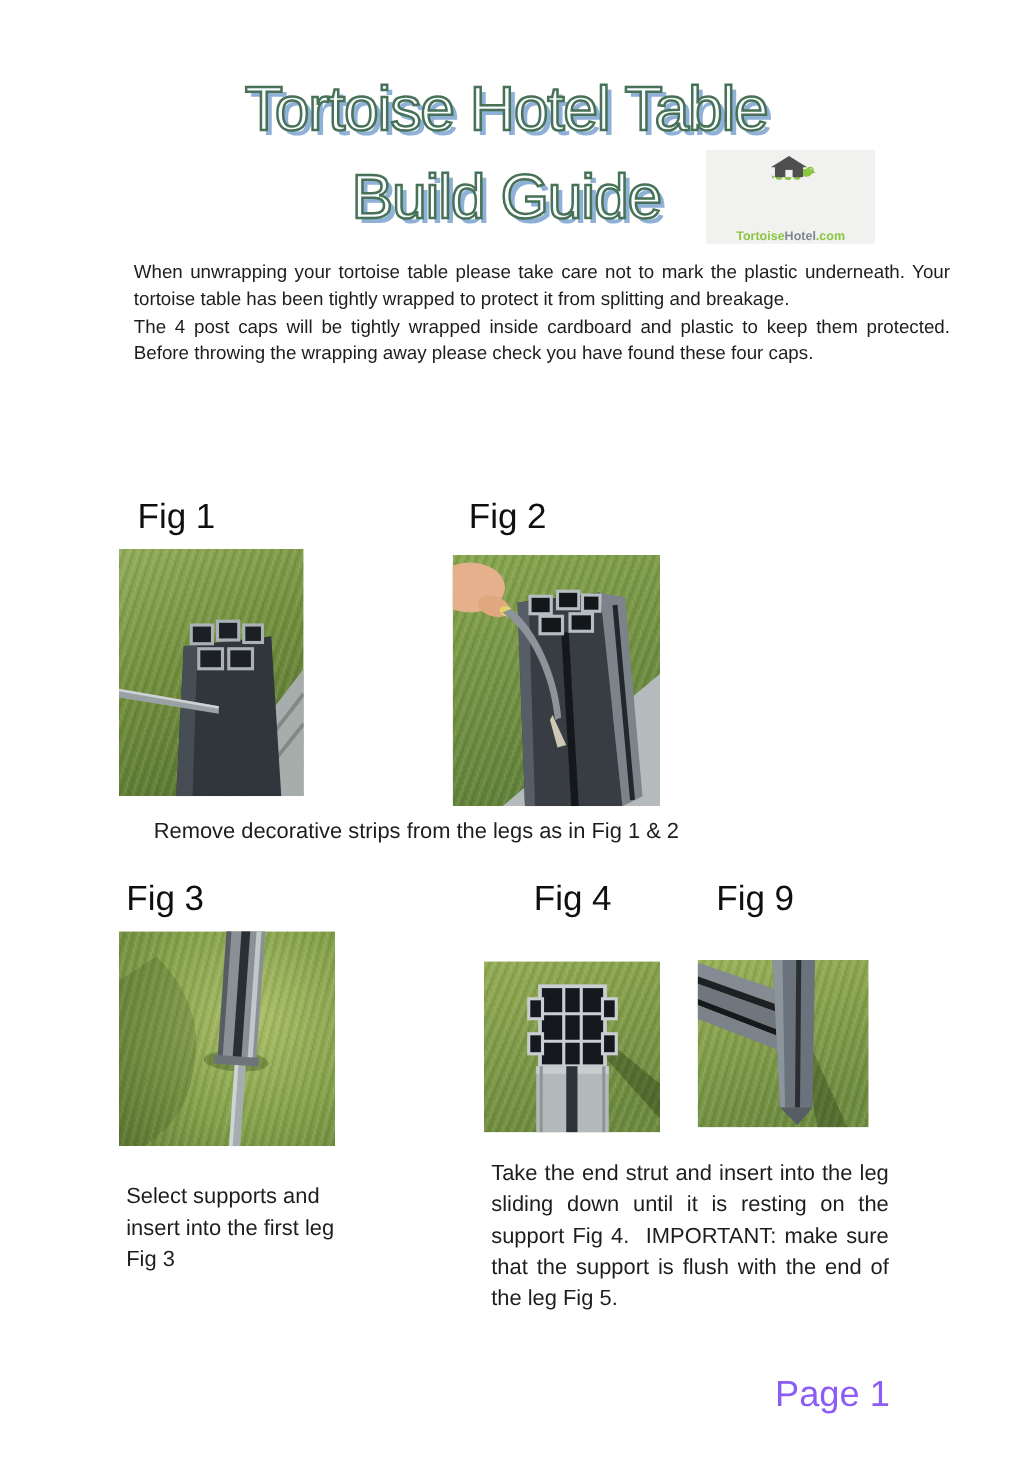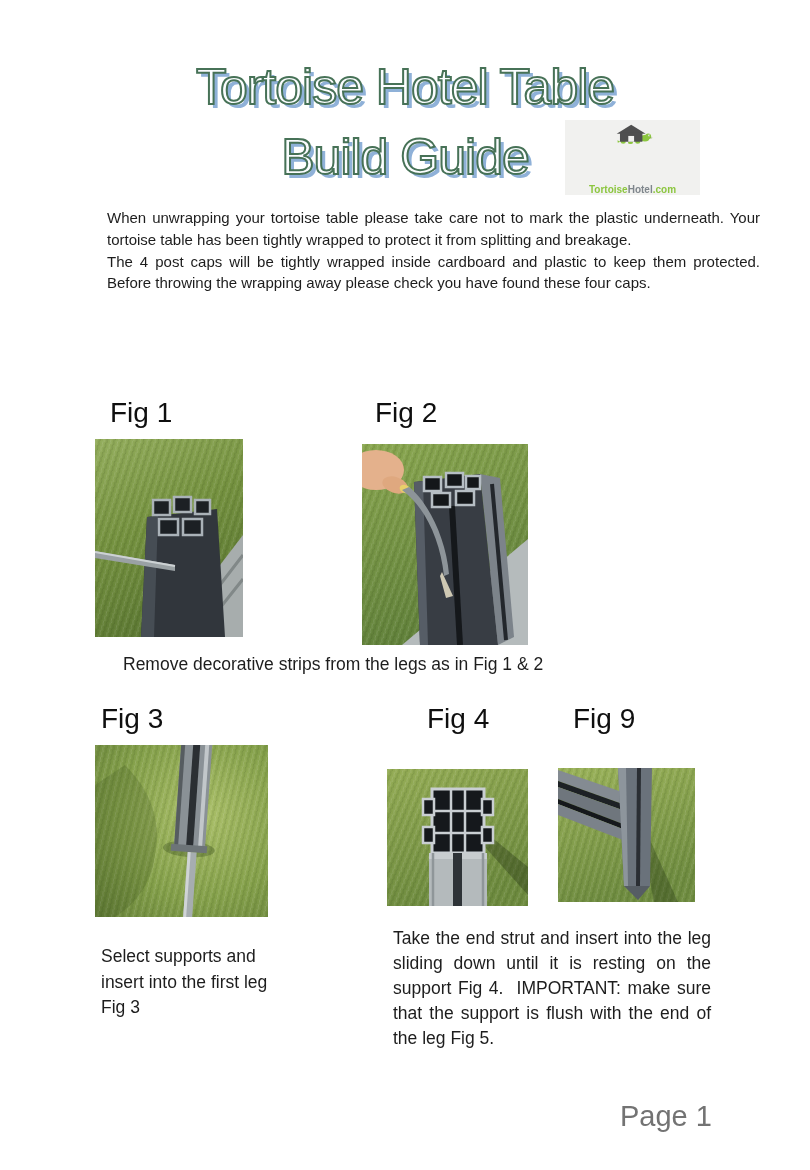--- a/index.html
+++ b/index.html
@@ -43,21 +43,21 @@
   #photo4{left:387px;top:769px;width:141px;height:137px;}
   #photo5{left:558px;top:768px;width:137px;height:134px;}
 
   
   .caption{position:absolute;font-size:17.5px;line-height:25px;color:#1d1d1d;}
   #caption12{left:95px;top:653px;width:470px;line-height:22px;margin-left:28px;}
   #caption3{left:101px;top:944px;width:172px;line-height:25.5px;}
   #caption45{left:393px;top:926px;width:318px;text-align:justify;white-space:pre-wrap;}
 
   
-  .pagenum{position:absolute;left:620px;top:1100px;font-size:29px;color:#737373;}
+  .pagenum{position:absolute;left:620px;top:1100px;font-size:29px;color:#8b5cf6;}
 </style>
 </head>
 <body>
 
 <div class="page">
 
   <h1 class="title">
     <span>Tortoise Hotel Table</span>
     <span>Build Guide</span>
   </h1>

